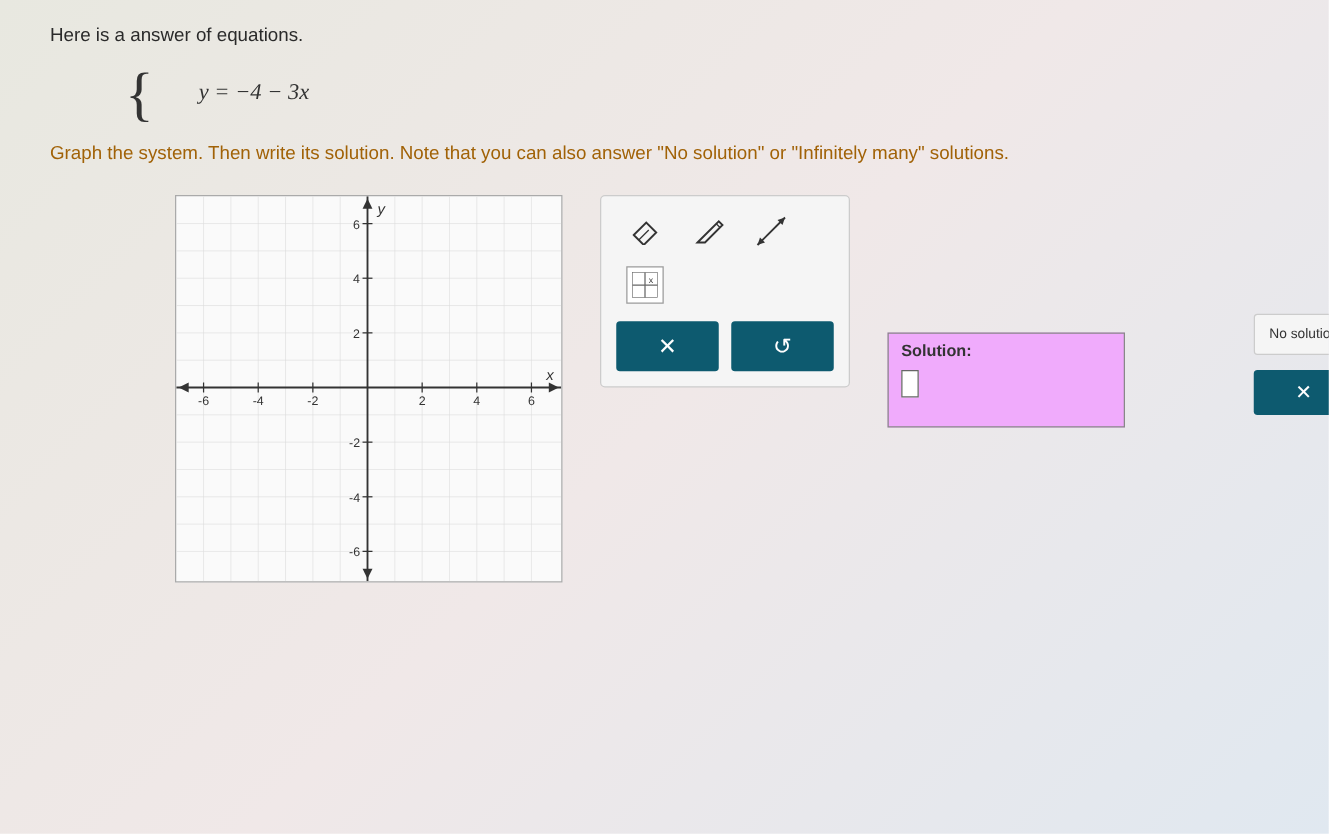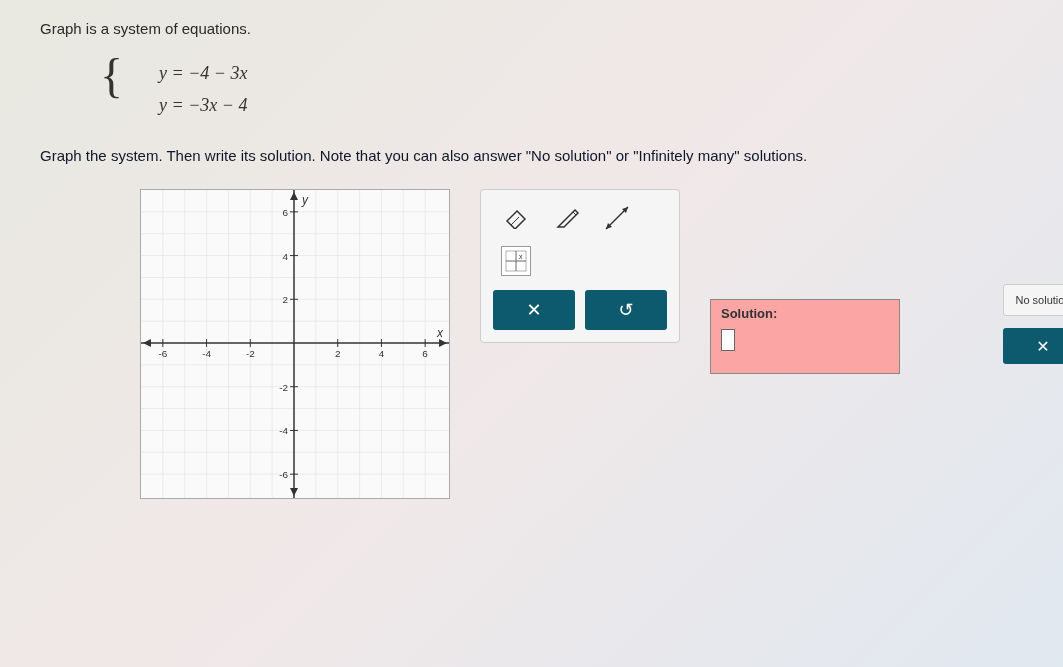--- a/index.html
+++ b/index.html
@@ -32,21 +32,21 @@
       top: -5px;
       font-size: 48px;
       font-style: normal;
       line-height: 1;
       color: #333;
     }
     .eq { line-height: 1.8; margin-left: 44px; }
     .instruction {
       font-size: 15px;
       margin-bottom: 25px;
-      color: #0f172a;
+      color: #a16207;
     }
     .workspace {
       display: flex;
       gap: 30px;
       align-items: flex-start;
       margin-left: 100px;
       position: relative;
     }
     .graph-box {
       width: 310px;
@@ -104,21 +104,21 @@
       border-radius: 3px;
       cursor: pointer;
       display: flex;
       align-items: center;
       justify-content: center;
       font-size: 18px;
     }
     .solution-box {
       width: 190px;
       border: 1px solid #888;
-      background: #fca5a5;
+      background: #f0abfc;
       padding: 6px 10px 18px 10px;
       margin-top: 110px;
     }
     .solution-label {
       font-size: 13px;
       font-weight: bold;
       margin-bottom: 8px;
     }
     .solution-input {
       width: 14px;
@@ -154,26 +154,25 @@
       cursor: pointer;
       display: flex;
       align-items: center;
       justify-content: center;
       font-size: 16px;
     }
   </style>
 </head>
 <body>
 
-<div class="prompt-intro">Graph is a system of equations.</div>
+<div class="prompt-intro">Here is a answer of equations.</div>
 
 <div class="equations">
   <span class="brace">{</span>
   <div class="eq">y = −4 − 3x</div>
-  <div class="eq">y = −3x − 4</div>
 </div>
 
 <div class="instruction">Graph the system. Then write its solution. Note that you can also answer "No solution" or "Infinitely many" solutions.</div>
 
 <div class="workspace">
 
   <div class="graph-box">
     <svg class="graph-svg" viewBox="0 0 310 310">
       <g>
         <line x1="22" y1="0" x2="22" y2="310" stroke="#ddd" stroke-width="0.5"></line>

